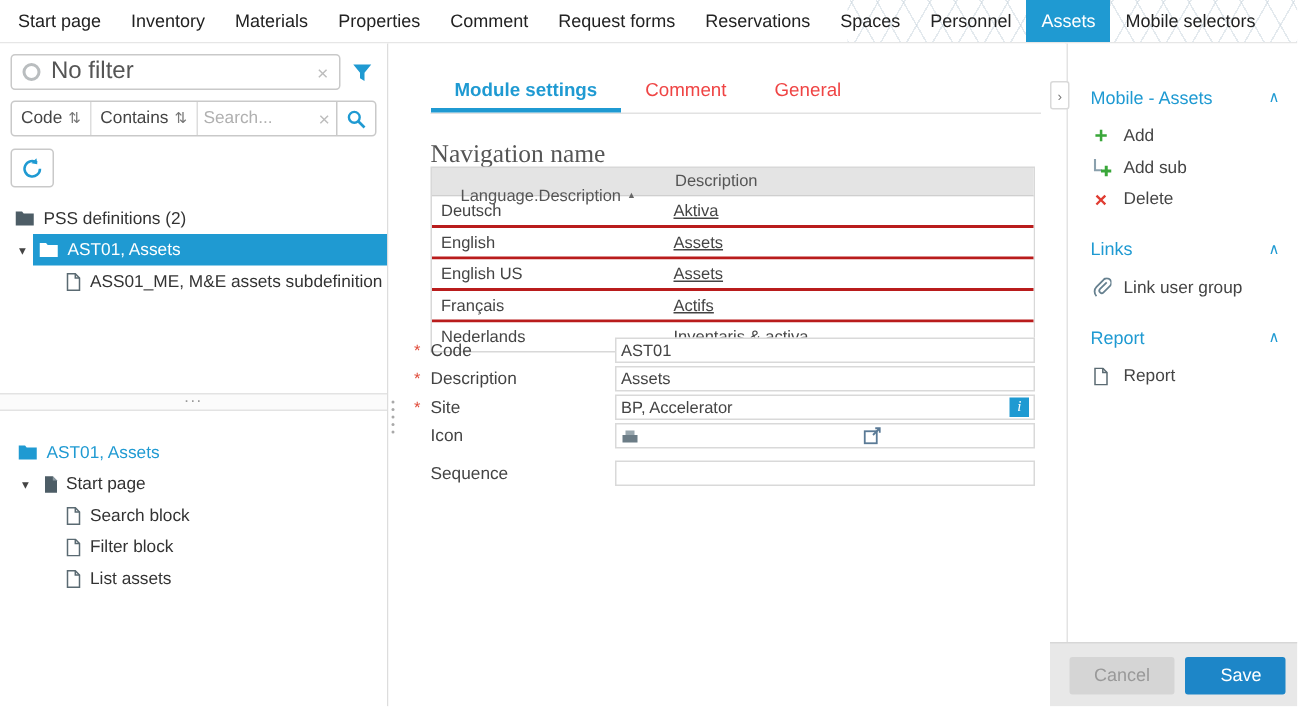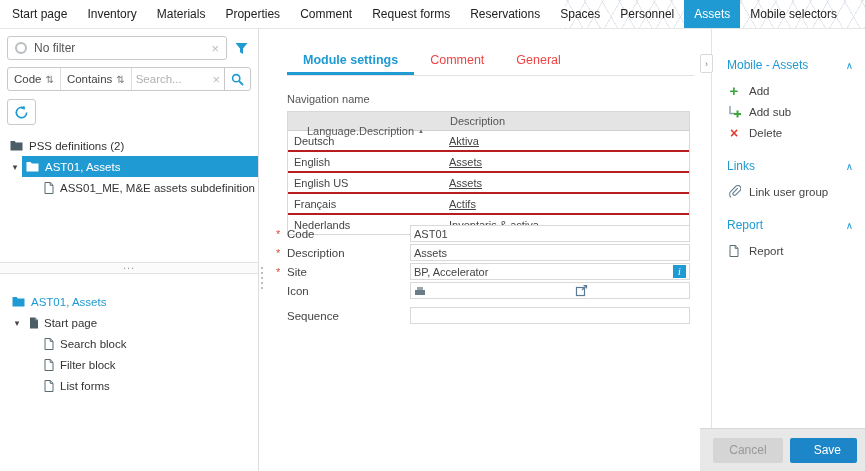--- a/index.html
+++ b/index.html
@@ -13,21 +13,21 @@
       repeating-linear-gradient(60deg,  rgba(205,216,224,.55) 0 1px, transparent 1px 15px),
       repeating-linear-gradient(-60deg, rgba(205,216,224,.55) 0 1px, transparent 1px 15px); }
   .nav-item { position:relative; z-index:2; padding:0 10px; line-height:28px; font-size:12px; color:#222; cursor:pointer; white-space:nowrap; }
   .nav-item.active { background:#1f9ad2; color:#fff; }
 
   
   .sidebar { position:absolute; top:29px; left:0; width:258px; bottom:0; background:#fff; border-right:1px solid #ddd; }
   .filter-row { position:absolute; top:7px; left:7px; width:244px; height:24px; display:flex; align-items:center; }
   .filter-box { flex:1; height:22px; border:1px solid #c9c9c9; border-radius:3px; display:flex; align-items:center; padding:0 7px; gap:7px; }
   .filter-circle { width:8px; height:8px; border-radius:50%; border:2px solid #b9bdbf; background:#fff; flex:none; }
-  .filter-text { color:#555; font-size:12px; }
+  .filter-text { color:#555; font-size:16px; }
   .clear { margin-left:auto; color:#bdbdbd; font-size:13px; line-height:1; cursor:pointer; }
   .funnel { width:20px; display:flex; justify-content:center; align-items:center; margin-left:4px; cursor:pointer; }
 
   .search-row { position:absolute; top:38px; left:7px; width:244px; height:24px; }
   .search-box { display:flex; align-items:center; height:22px; border:1px solid #c9c9c9; border-radius:3px; overflow:hidden; background:#fff; }
   .seg { display:flex; align-items:center; gap:4px; padding:0 6px; font-size:11.5px; color:#444; height:100%; border-right:1px solid #ddd; cursor:pointer; white-space:nowrap; }
   .sort-glyph { font-size:10px; color:#777; }
   .search-input { flex:1; min-width:0; border:none; outline:none; font-size:11.5px; color:#444; padding:0 4px; font-family:inherit; background:transparent; }
   .search-input::placeholder { color:#b0b0b0; }
   .search-clear { color:#bdbdbd; font-size:13px; padding:0 4px; cursor:pointer; }
@@ -54,21 +54,21 @@
 
   
   .main { position:absolute; top:29px; left:259px; width:441px; bottom:0; background:#fff; }
   .tabs { position:absolute; top:17px; left:28px; right:6px; height:29px; border-bottom:1px solid #e2e2e2; display:flex; }
   .tab { padding:0 16px; line-height:28px; font-size:12.5px; color:#ef4444; cursor:pointer; white-space:nowrap; }
   .tab.active { color:#1f9ad2; font-weight:bold; box-shadow:inset 0 -3px 0 #1f9ad2; }
 
   .grip { position:absolute; left:2px; top:238px; display:flex; flex-direction:column; gap:3px; cursor:col-resize; }
   .grip i { width:2px; height:2px; border-radius:50%; background:#a9a9a9; }
 
-  .section-label { position:absolute; top:64px; left:28px; font-size:11px; color:#555; }
+  .section-label { position:absolute; top:64px; left:28px; font-size:17px; color:#555;font-family:Liberation Serif, serif; }
 
   .lang-table { position:absolute; top:82px; left:28px; width:401px; border:1px solid #d8d8d8; }
   .thead { display:flex; background:#e4e4e4; border-bottom:1px solid #cfcfcf; height:18px; }
   .th { font-size:11px; color:#555; display:flex; align-items:center; padding:0 6px; }
   .th1 { width:143px; border-right:1px solid #b9b9b9; justify-content:center;margin-top:19px; }
   .asc { font-size:6px; color:#666; margin-left:4px; }
   .th2 { flex:1; }
   .tr { display:flex; height:19px; border-bottom:2px solid #b91c1c; background:#fff; cursor:pointer; }
   .tr:last-child { border-bottom:none; }
   .td { font-size:11px; color:#444; display:flex; align-items:center; padding:0 6px; }
@@ -244,21 +244,21 @@
         </span>
         <span>Filter block</span>
       </div>
       <div class="tree-row t2-child">
         <span style="display:flex;">
           <svg width="10" height="12" viewBox="0 0 10 12">
               <path d="M1 .5h5.2L9 3.3V11.5H1z" fill="#fff" stroke="#5a6a72"></path>
               <path d="M6.2 .5v2.8H9" fill="none" stroke="#5a6a72"></path>
             </svg>
         </span>
-        <span>List forms</span>
+        <span>List assets</span>
       </div>
     </div>
   </div>
 
   <div class="main">
     <div class="tabs">
       <div class="tab active">Module settings</div>
       <div class="tab">Comment</div>
       <div class="tab">General</div>
     </div>

